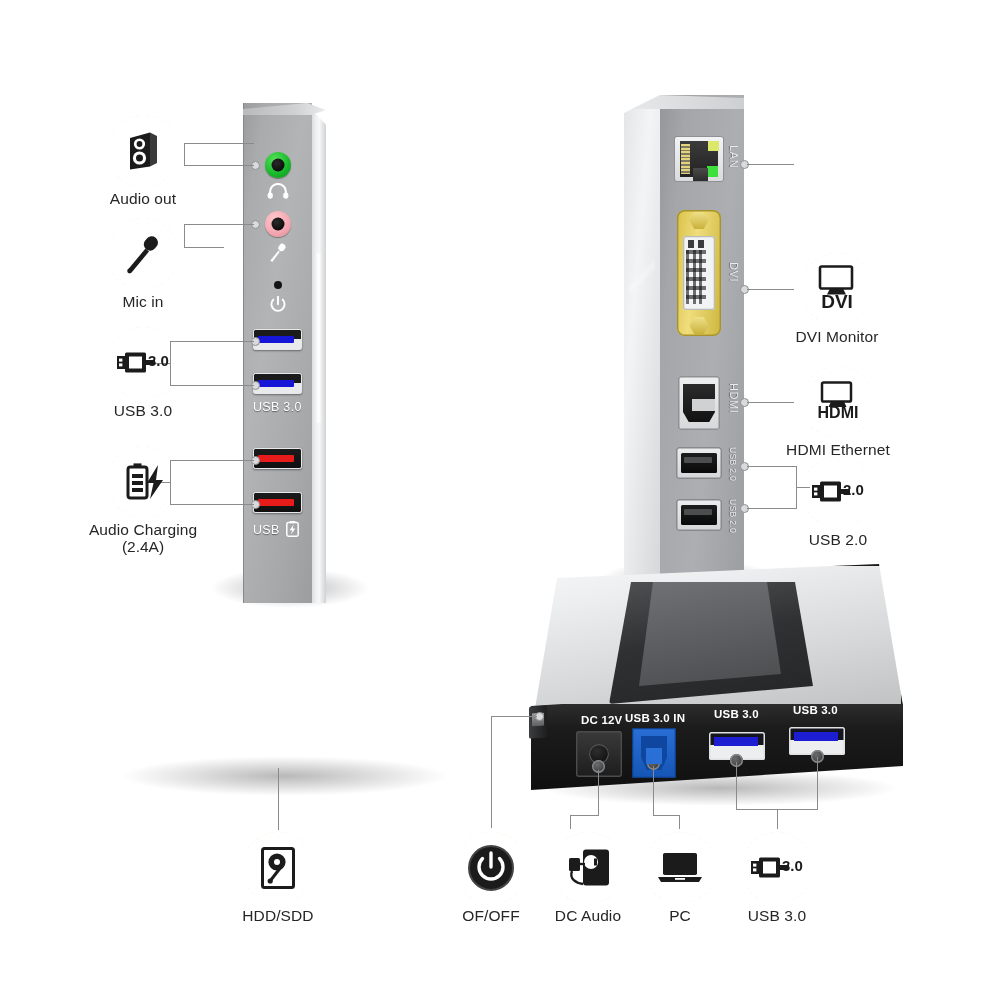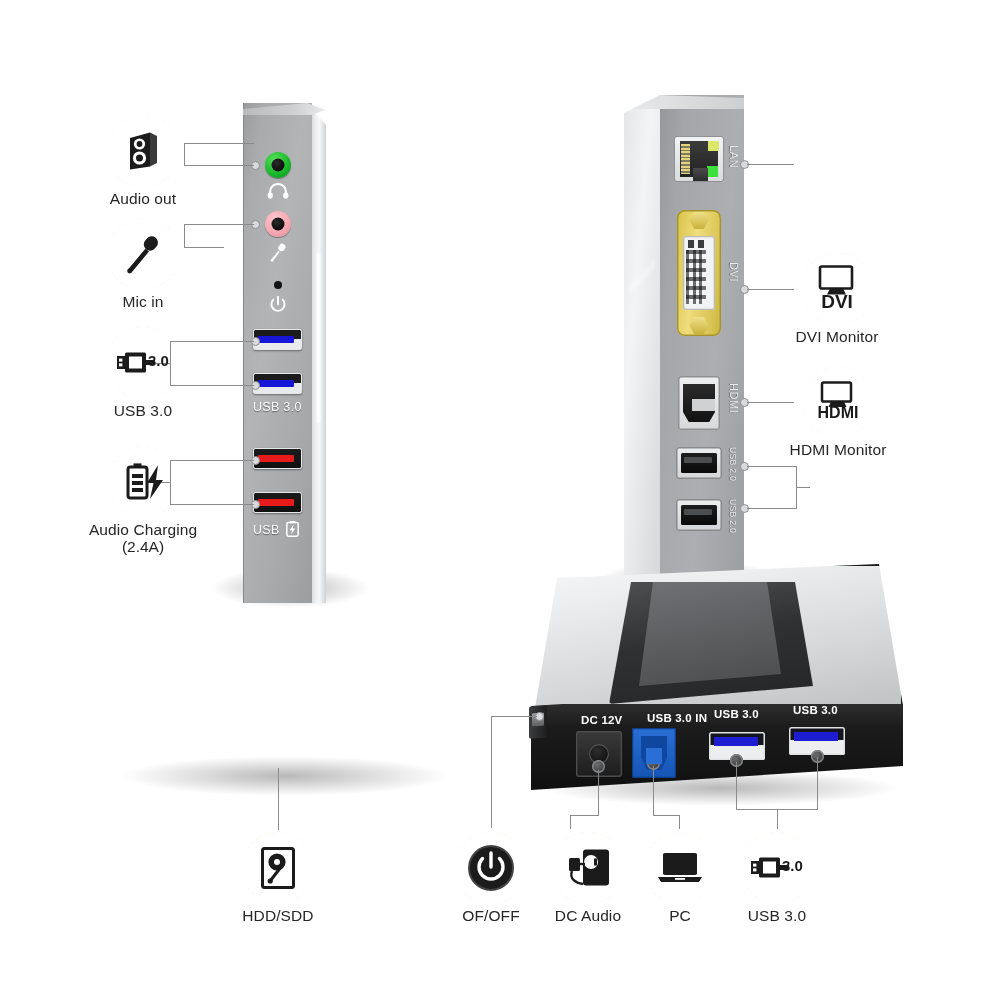--- a/index.html
+++ b/index.html
@@ -421,21 +421,21 @@
   <div id="rbase" class="abs">
     <div class="deck"></div>
     <div class="cradle">
       <span class="slot"></span>
     </div>
     <div class="deckedge"></div>
     <div class="front"></div>
     <div class="pswitch"></div>
 
     <div class="rlab" style="left:50px;top:150px;">DC 12V</div>
-    <div class="rlab" style="left:116px;top:148px;">USB 3.0 IN</div>
+    <div class="rlab" style="left:94px;top:148px;">USB 3.0 IN</div>
     <div class="rlab" style="left:183px;top:144px;">USB 3.0</div>
     <div class="rlab" style="left:262px;top:140px;">USB 3.0</div>
 
     <div class="rport dcjack" style="left:45px;top:167px;"></div>
     <div class="rport usbb" style="left:101px;top:164px;">
       <i></i>
       </div>
     <div class="rport usba3" style="left:178px;top:168px;">
       <i></i>
       </div>
@@ -568,23 +568,40 @@
     <div class="badge">
       <div class="ring"></div>
       <div class="glyph" style="flex-direction:column;">
         <svg width="38" height="28" viewBox="0 0 38 28" style="margin-top:-2px;">
           <rect x="3" y="1.5" width="29" height="19" rx="1.6" fill="none" stroke="#1b1b1b" stroke-width="2.5"></rect>
           <path d="M12 20.5 9.5 26h18l-2.5-5.5z" fill="#1b1b1b"></path>
         </svg>
         <span style="font-size:16px;font-weight:bold;color:#1b1b1b;line-height:1;margin-top:-4px;">HDMI</span>
       </div>
     </div>
-    <div class="cap">HDMI Monitor</div>
-  </div>
-
+    <div class="cap">HDMI Ethernet</div>
+  </div>
+
+  <div class="callout" style="left:799px;top:456px;width:78px;">
+    <div class="badge">
+      <div class="ring"></div>
+      <div class="glyph">
+        <svg width="52" height="26" viewBox="0 0 52 26">
+          <rect x="0" y="6" width="8" height="13" fill="#1b1b1b"></rect>
+          <rect x="2" y="8.6" width="3.4" height="3" fill="#fff"></rect>
+          <rect x="2" y="13.4" width="3.4" height="3" fill="#fff"></rect>
+          <rect x="8" y="2.5" width="21" height="20" rx="1.5" fill="#1b1b1b"></rect>
+          <rect x="12" y="6.5" width="13" height="12" fill="#fff"></rect>
+          <path d="M29 10h9v5h-9z" fill="#1b1b1b"></path>
+          <text x="31" y="15.5" font-family="Liberation Sans, sans-serif" font-size="15" font-weight="bold" fill="#1b1b1b">2.0</text>
+        </svg>
+      </div>
+    </div>
+    <div class="cap">USB 2.0</div>
+  </div>
 
   <div class="callout" style="left:452px;top:832px;width:78px;">
     <div class="badge">
       <div class="ring"></div>
       <div class="glyph">
         <svg width="46" height="46" viewBox="0 0 46 46">
           <circle cx="23" cy="23" r="22" fill="#1b1b1b"></circle>
           <circle cx="23" cy="23" r="22" fill="none" stroke="#444" stroke-width="2"></circle>
           <path d="M14.5 13.5a12 12 0 1 0 17 0" fill="none" stroke="#fff" stroke-width="3.4" stroke-linecap="round"></path>
           <line x1="23" y1="8" x2="23" y2="22" stroke="#fff" stroke-width="3.4" stroke-linecap="round"></line>

